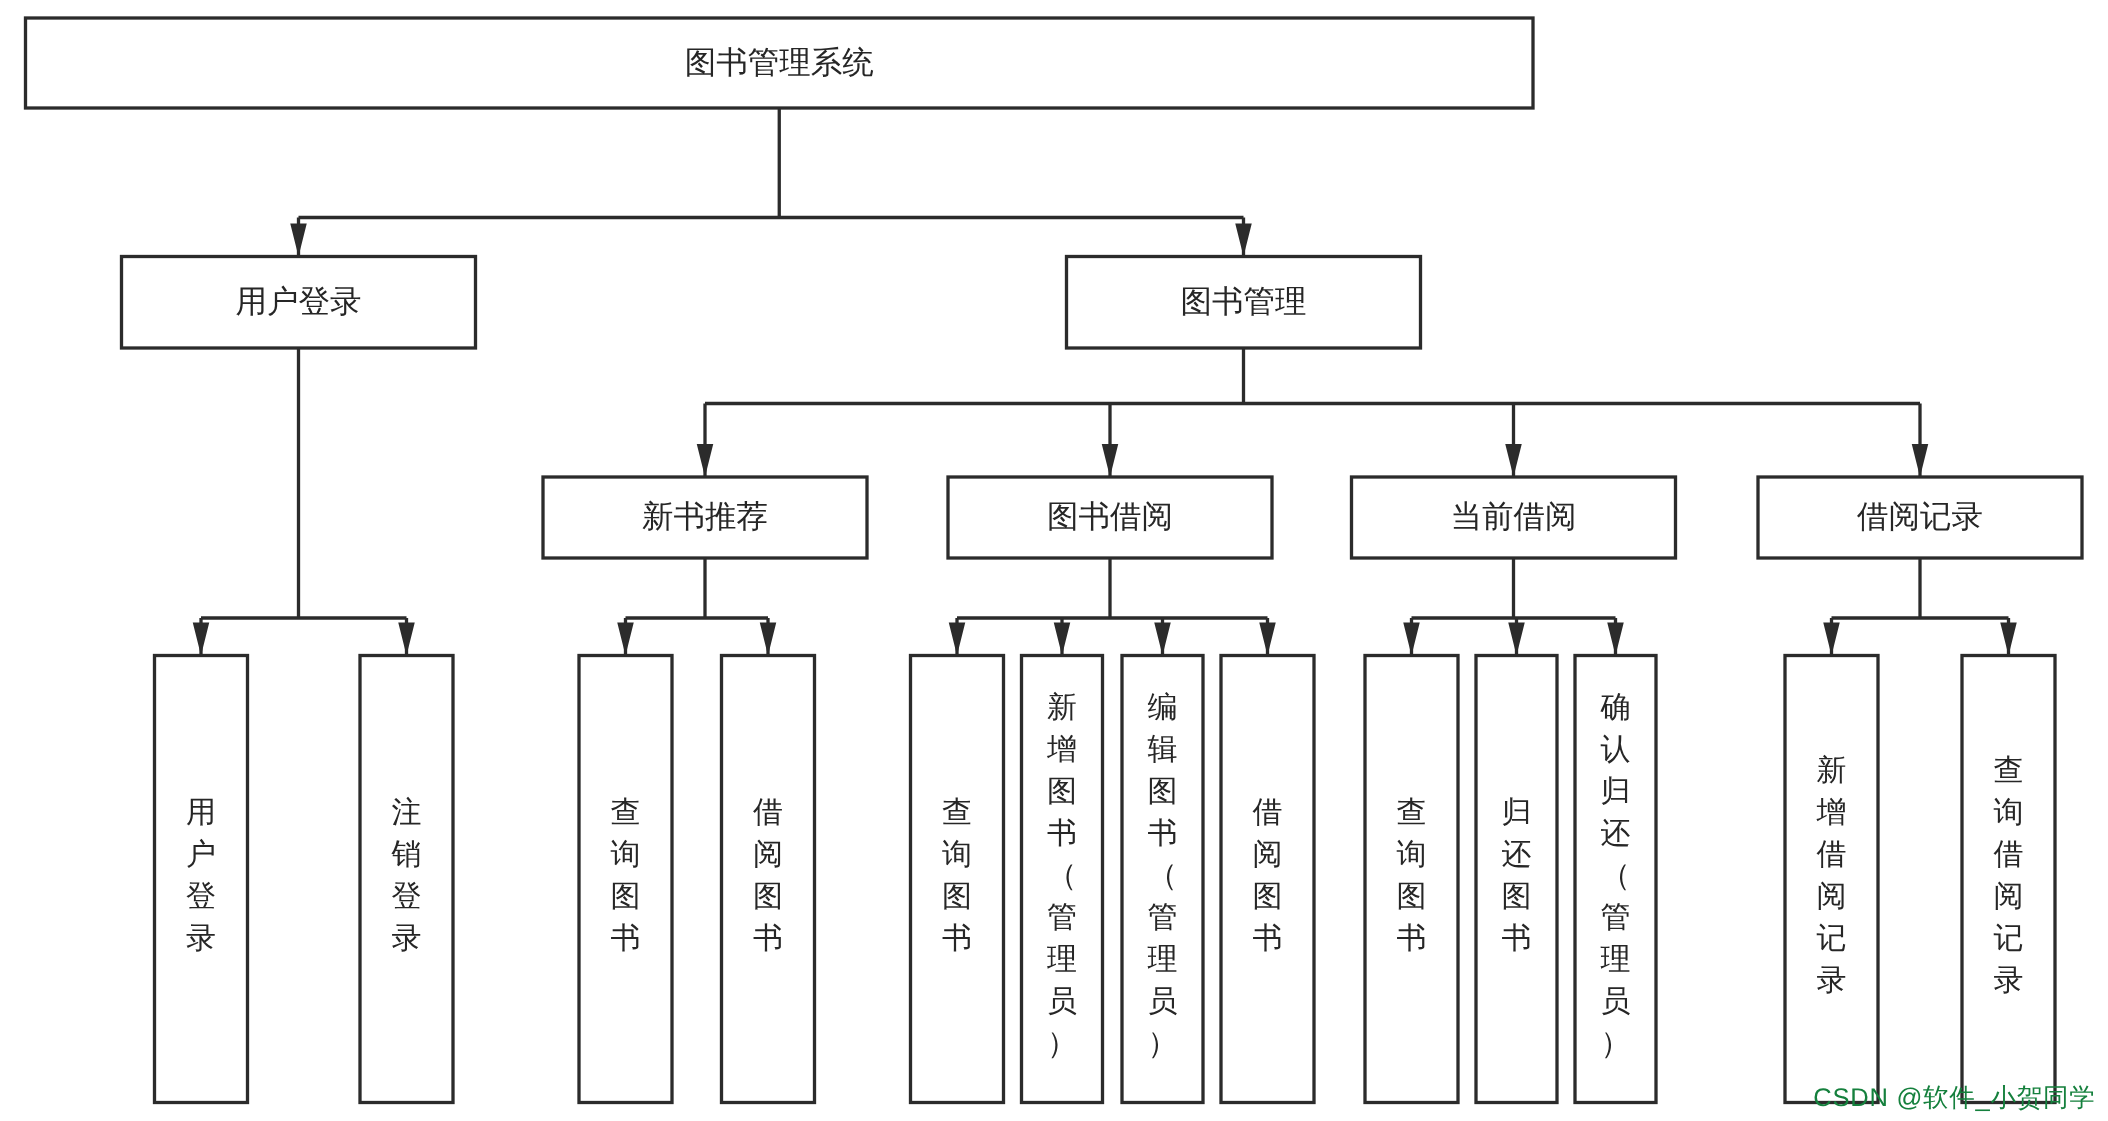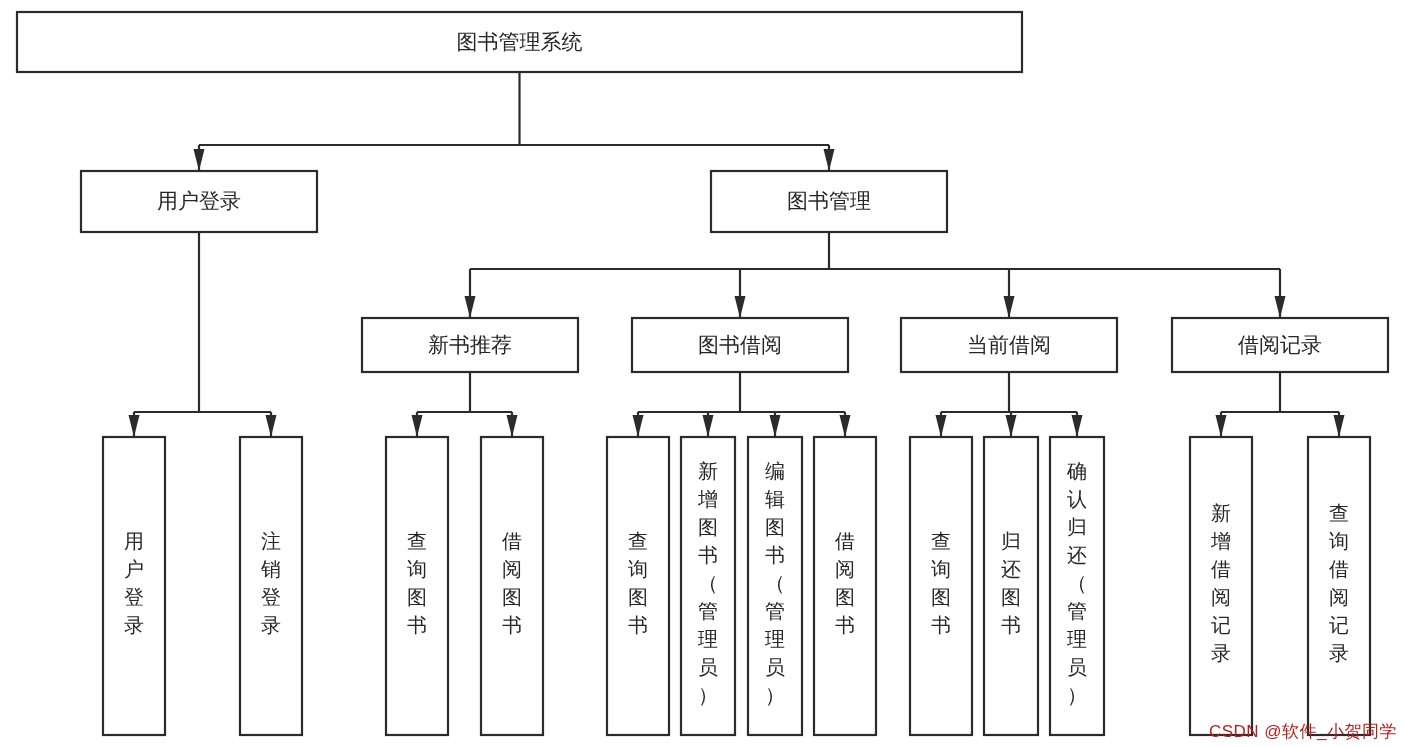--- a/index.html
+++ b/index.html
@@ -48,21 +48,21 @@
   .arrowhead {
     fill: #2b2b2b;
     stroke: none;
   }
   .watermark {
     position: absolute;
     right: 8px;
     bottom: 4px;
     font-family: "Liberation Sans", "DejaVu Sans", sans-serif;
     font-size: 17px;
-    color: #b91c1c;
+    color: #15803d;
     letter-spacing: 0.5px;
     white-space: nowrap;
     pointer-events: none;
   }
 </style>
 </head>
 <body>
 
 <svg id="diagram" viewBox="0 0 1405 747" xmlns="http://www.w3.org/2000/svg">
 

